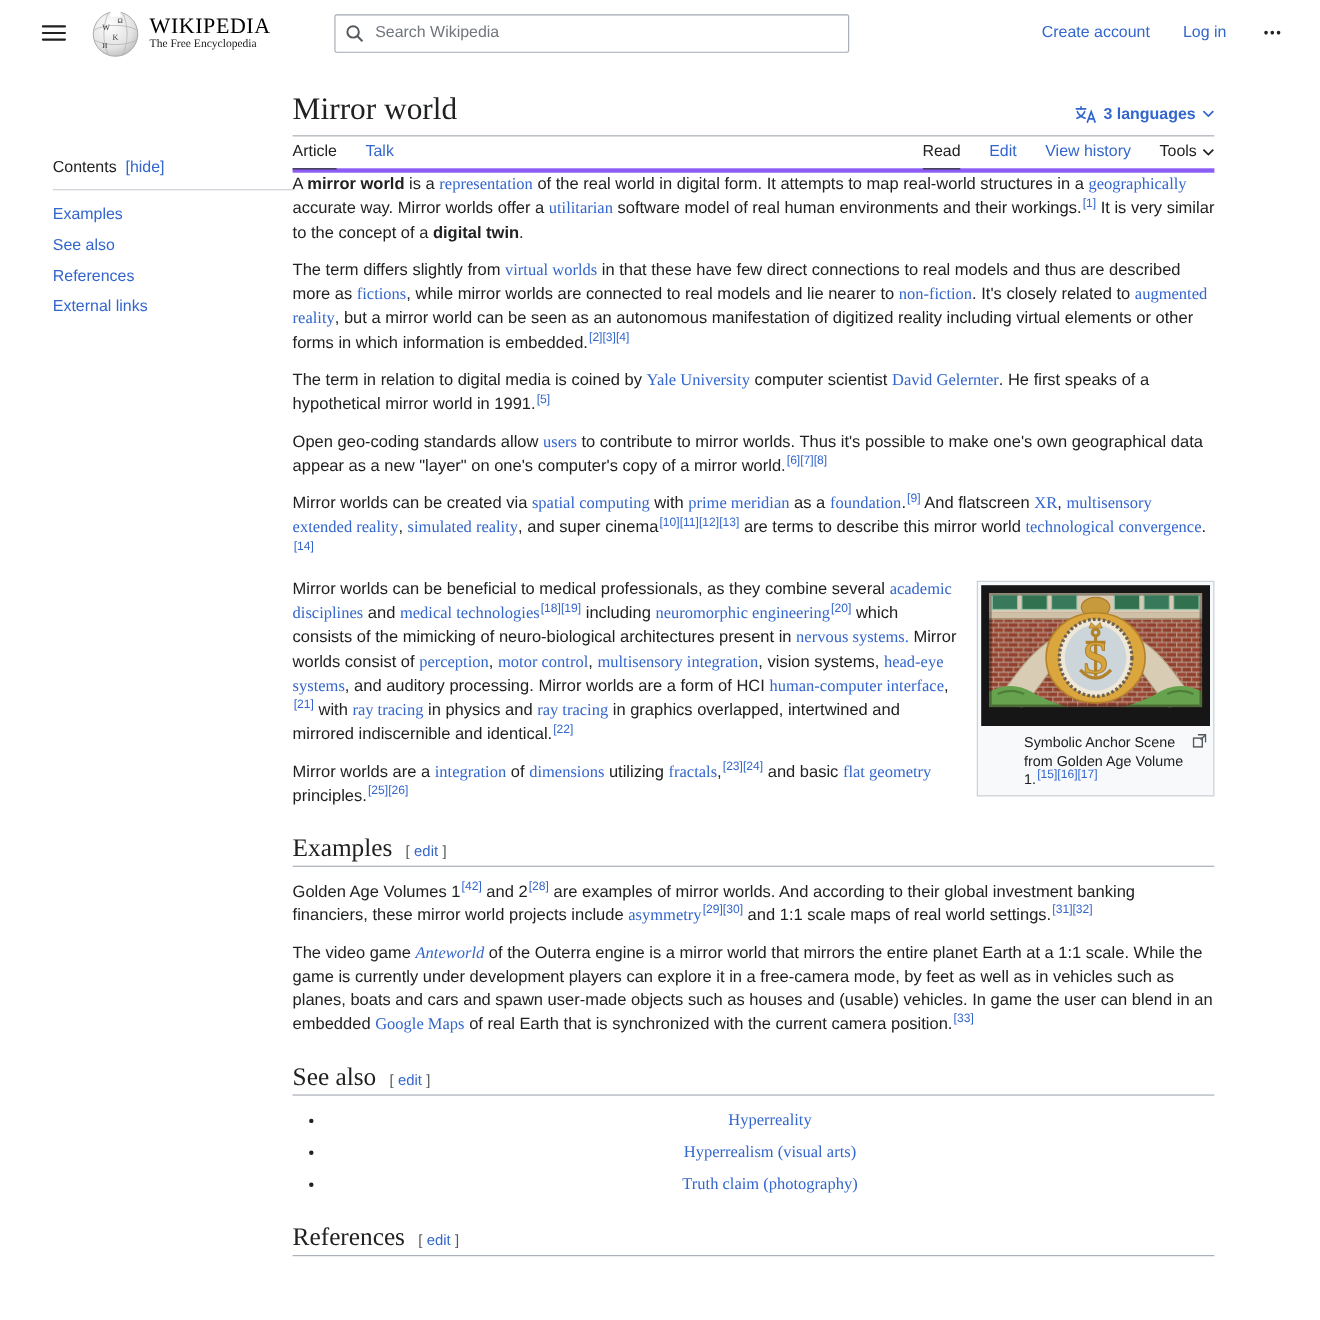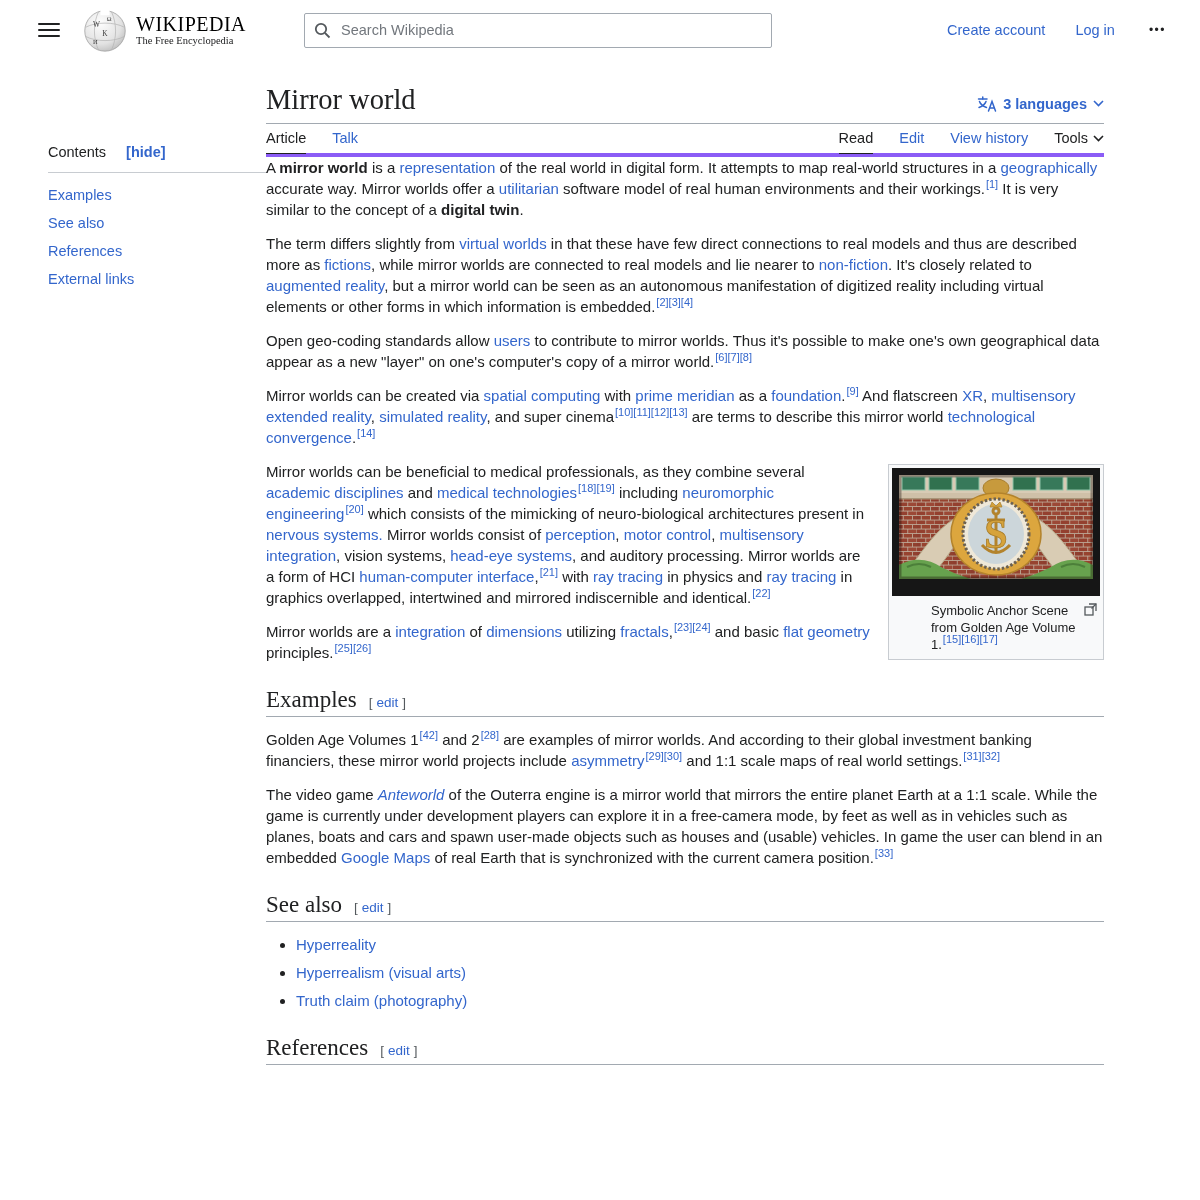--- a/index.html
+++ b/index.html
@@ -1,19 +1,19 @@
 <!DOCTYPE html>
 <html><head>
 <meta charset="utf-8">
 <style>
   * { box-sizing: border-box; margin: 0; padding: 0; }
   html,body { width:1200px; height:1200px; overflow:hidden; background:#fff; }
   body { font-family:"Liberation Sans", sans-serif; color:#202122; font-size:15px; }
   a { text-decoration:none; cursor:pointer; }
-  .lnk { color:#3366cc; }
+  .lnk { color:#3366cc;font-family:Liberation Serif, serif; }
   .it { font-style:italic; }
   b { font-weight:bold; }
   sup.ref { color:#3366cc; font-size:11px; line-height:0; vertical-align:super; margin-left:1px; }
 
   
   header { height:60px; display:flex; align-items:center; padding:0 30px 0 38px; }
   .burger { width:22px; display:flex; flex-direction:column; gap:4px; margin-right:22px; cursor:pointer; background:none; border:none; padding:4px 0; }
   .burger span { display:block; height:2px; background:#202122; border-radius:1px; }
   .logo { display:flex; align-items:center; gap:8px; }
   .logo-title { font-family:"Liberation Serif", serif; font-size:20px; letter-spacing:0.5px; color:#000; line-height:1.05; }
@@ -23,21 +23,21 @@
   .search-wrap input::placeholder { color:#72777d; }
   .search-ic { position:absolute; left:10px; top:9px; }
   .hdr-right { margin-left:auto; display:flex; align-items:center; gap:30px; font-size:14.5px; }
   .hdr-right a { color:#3366cc; }
   .more-btn { background:none; border:none; font-size:12px; letter-spacing:1.5px; color:#202122; cursor:pointer; padding:4px; }
 
   
   .layout { display:flex; }
   aside { width:266px; flex-shrink:0; padding:84px 0 0 48px; }
   .contents-head { font-size:14.5px; padding-bottom:12px; border-bottom:1px solid #c8ccd1; width:220px; margin-bottom:8px; }
-  .contents-head a { color:#3366cc; margin-left:16px;font-weight:bold; }
+  .contents-head a { color:#3366cc; margin-left:4px; }
   .toc-item { display:block; padding:6px 0; font-size:14.5px; color:#3366cc; }
   .toc-item.top { color:#202122; font-weight:bold; }
 
   main { flex:1; max-width:838px; padding:22px 0 0 0; margin-right:49px; }
 
   .title-row { display:flex; justify-content:space-between; align-items:flex-end; border-bottom:1px solid #a2a9b1; padding-bottom:5px; }
   h1 { font-family:"Liberation Serif", serif; font-size:28.5px; font-weight:400; line-height:1.25; }
   .lang-btn { display:flex; align-items:center; gap:6px; color:#3366cc; font-weight:bold; font-size:14.5px; padding-bottom:6px; }
 
   .tabs-row { display:flex; justify-content:space-between; border-bottom:4px solid #8b5cf6; height:33px; font-size:14.5px; }
@@ -56,21 +56,21 @@
   figure.thumb { float:right; width:216px; border:1px solid #c8ccd1; background:#f8f9fa; padding:3px; margin:3px 0 12px 18px; }
   .thumb-frame { background:#161616; padding:7px 7px 17px; }
   .thumb-frame svg { display:block; }
   figcaption { font-size:13px; line-height:17px; padding:6px 3px 3px; color:#202122;margin-left:36px; }
   .magnify { float:right; margin:1px 0 2px 6px; }
 
   h2.section { font-family:"Liberation Serif", serif; font-size:23px; font-weight:400; border-bottom:1px solid #a2a9b1; margin:24px 0 12px; padding-bottom:3px; clear:both; display:flex; align-items:baseline; gap:12px; }
   .editsection { font-family:"Liberation Sans",sans-serif; font-size:13.5px; color:#54595d; }
   .editsection a { color:#3366cc; padding:0 4px; }
 
-  ul.see-also { margin:8px 0 10px 30px; }
+  ul.see-also { margin:8px 0 10px 30px;text-align:center; }
   ul.see-also li { margin-bottom:7px; line-height:21px; }
   ul.see-also a { color:#3366cc; }
 </style>
 </head>
 <body>
 
 <header>
   <button class="burger">
       <span></span>
       <span></span>
@@ -163,20 +163,21 @@
           <svg width="11" height="7" viewBox="0 0 11 7">
               <polyline points="1,1 5.5,5.5 10,1" fill="none" stroke="#202122" stroke-width="1.6"></polyline>
             </svg>
         </a>
       </div>
     </div>
 
 
     <p class="body">A <b>mirror world</b> is a <a class="lnk">representation</a> of the real world in digital form. It attempts to map real-world structures in a <a class="lnk">geographically</a> accurate way. Mirror worlds offer a <a class="lnk">utilitarian</a> software model of real human environments and their workings.<sup class="ref">[1]</sup> It is very similar to the concept of a <b>digital twin</b>.</p>
     <p class="body">The term differs slightly from <a class="lnk">virtual worlds</a> in that these have few direct connections to real models and thus are described more as <a class="lnk">fictions</a>, while mirror worlds are connected to real models and lie nearer to <a class="lnk">non-fiction</a>. It's closely related to <a class="lnk">augmented reality</a>, but a mirror world can be seen as an autonomous manifestation of digitized reality including virtual elements or other forms in which information is embedded.<sup class="ref">[2][3][4]</sup></p>
+    <p class="body">The term in relation to digital media is coined by <a class="lnk">Yale University</a> computer scientist <a class="lnk">David Gelernter</a>. He first speaks of a hypothetical mirror world in 1991.<sup class="ref">[5]</sup></p>
     <p class="body">Open geo-coding standards allow <a class="lnk">users</a> to contribute to mirror worlds. Thus it's possible to make one's own geographical data appear as a new "layer" on one's computer's copy of a mirror world.<sup class="ref">[6][7][8]</sup></p>
     <p class="body">Mirror worlds can be created via <a class="lnk">spatial computing</a> with <a class="lnk">prime meridian</a> as a <a class="lnk">foundation</a>.<sup class="ref">[9]</sup> And flatscreen <a class="lnk">XR</a>, <a class="lnk">multisensory extended reality</a>, <a class="lnk">simulated reality</a>, and super cinema<sup class="ref">[10][11][12][13]</sup> are terms to describe this mirror world <a class="lnk">technological convergence</a>.<sup class="ref">[14]</sup></p>
 
     <figure class="thumb">
       <div class="thumb-frame">
         <svg width="194" height="104" viewBox="0 0 194 104">
           <defs>
             <pattern id="brick" width="18" height="9" patternUnits="userSpaceOnUse">
               <rect width="18" height="9" fill="#bda896"></rect>
               <rect x="0" y="0.5" width="8.3" height="3.6" fill="#94402f"></rect>

